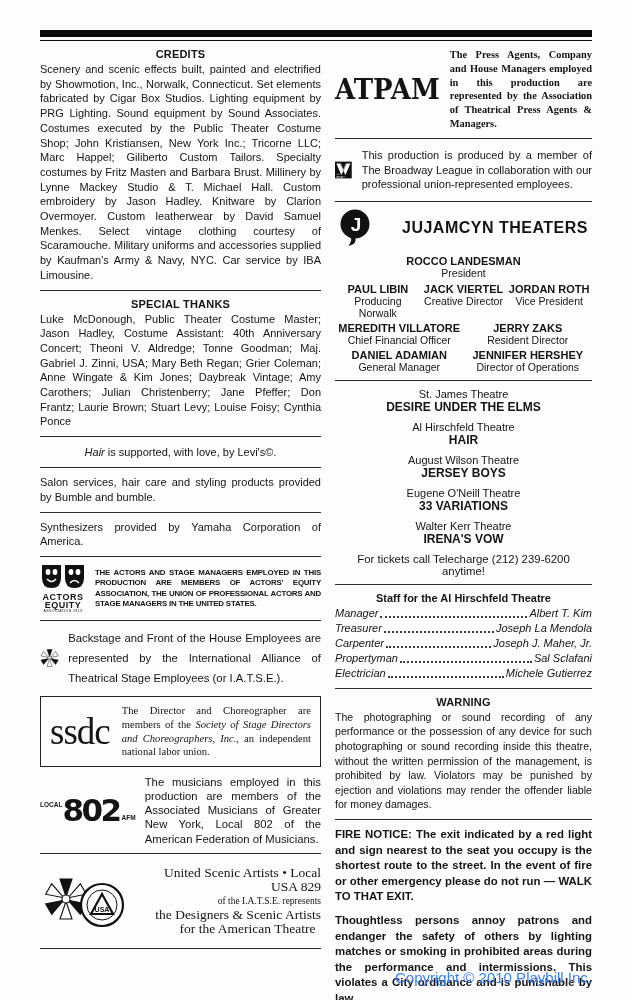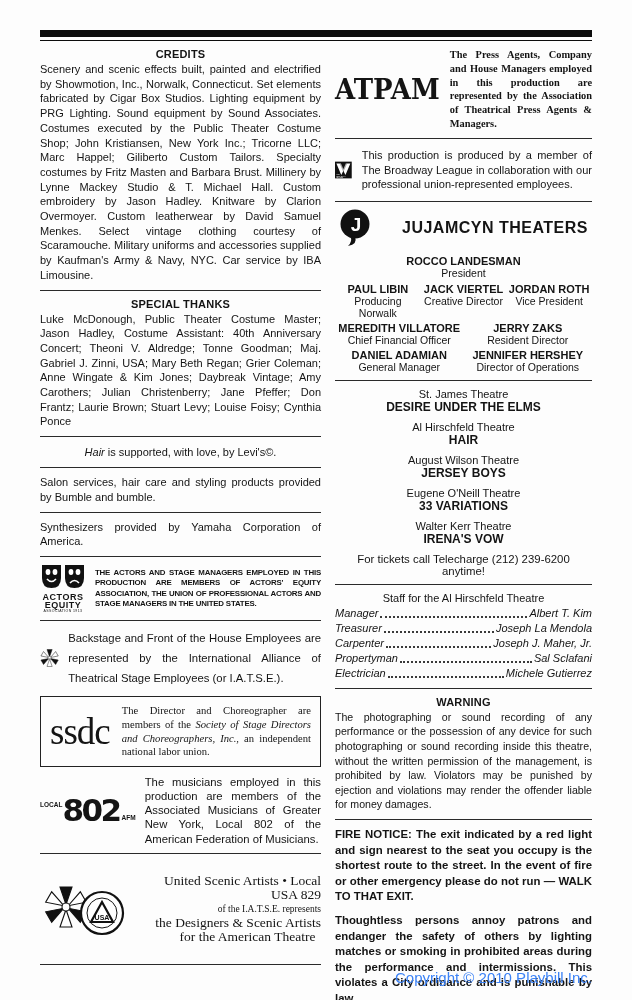--- a/index.html
+++ b/index.html
@@ -29,21 +29,21 @@
   .ssdc-box { border:1px solid #222; padding:7px 9px; display:flex; gap:12px; align-items:center; margin:8px 0; }
   .ssdc-logo { font-family:"Liberation Serif", serif; font-size:37px; letter-spacing:-1px; line-height:.8; flex:none; }
   .ssdc-text { font-family:"Liberation Serif", serif; font-size:10.6px; line-height:13.6px; text-align:justify; }
 
   .l802 { display:flex; align-items:center; flex:none; }
   .l802-local { font-size:6.5px; font-weight:bold; align-self:flex-start; margin-top:9px; }
   .l802-num { font-size:31px; font-weight:bold; letter-spacing:-2.5px; font-family:"DejaVu Sans", sans-serif; }
   .l802-afm { font-size:6.5px; font-weight:bold; align-self:flex-end; margin-bottom:7px; margin-left:2px; }
   .l802-text { font-size:11.3px; line-height:14.2px; text-align:justify; }
 
-  .usa829 { display:flex; gap:6px; align-items:center; margin:20px 0; }
+  .usa829 { display:flex; gap:6px; align-items:center; margin:12px 0; }
   .usa829-text { font-family:"Liberation Serif", serif; line-height:14px; flex:1; }
   .usa829-l1 { font-size:13.5px; text-align:right; }
   .usa829-l2 { font-size:9.5px; text-align:right; }
   .usa829-l3 { font-size:13.5px; text-align:right; }
   .usa829-l4 { font-size:13.5px; text-align:center; padding-left:40px; }
 
   .atpam-row { display:flex; gap:10px; align-items:center; }
   .atpam-logo { font-family:"DejaVu Serif", serif; font-size:26px; font-weight:bold; letter-spacing:0px; transform:scaleY(1.08); flex:none; }
   .atpam-text { font-family:"Liberation Serif", serif; font-weight:bold; font-size:10.4px; line-height:13.8px; text-align:justify; }
 
@@ -56,21 +56,21 @@
   .officer-title { font-size:10.5px; }
   .juj-pres { text-align:center; margin-bottom:4px; }
   .juj-row { display:flex; justify-content:space-between; text-align:center; margin-bottom:3px; }
   .juj-row > div { flex:1; }
 
   .theatre-item { text-align:center; margin-bottom:7px; }
   .theatre-venue { font-size:11px; }
   .theatre-show { font-size:12px; font-weight:bold; }
   .tickets { font-size:11.4px; text-align:center; margin-top:3px; }
 
-  .staff-head { text-align:center; font-weight:normal; font-size:11px; margin-bottom:2px; }
+  .staff-head { text-align:center; font-weight:bold; font-size:11px; margin-bottom:2px; }
   .staff-row { display:flex; align-items:flex-end; font-size:11px; line-height:15px;font-style:italic; }
   .staff-dots { flex:1; border-bottom:2px dotted #3a3a3a; margin:0 2px 3px; }
 
   .warn-body { font-size:10.6px; line-height:14.6px; text-align:justify; }
   .fire { font-size:11.4px; line-height:15.6px; font-weight:bold; text-align:justify; }
   .fire + .fire { margin-top:8px; }
 
   .copyright { position:absolute; right:40px; bottom:14px; font-size:15px; color:#3b82f6; }
   svg text { font-family:"Liberation Sans", sans-serif; }
 </style>

